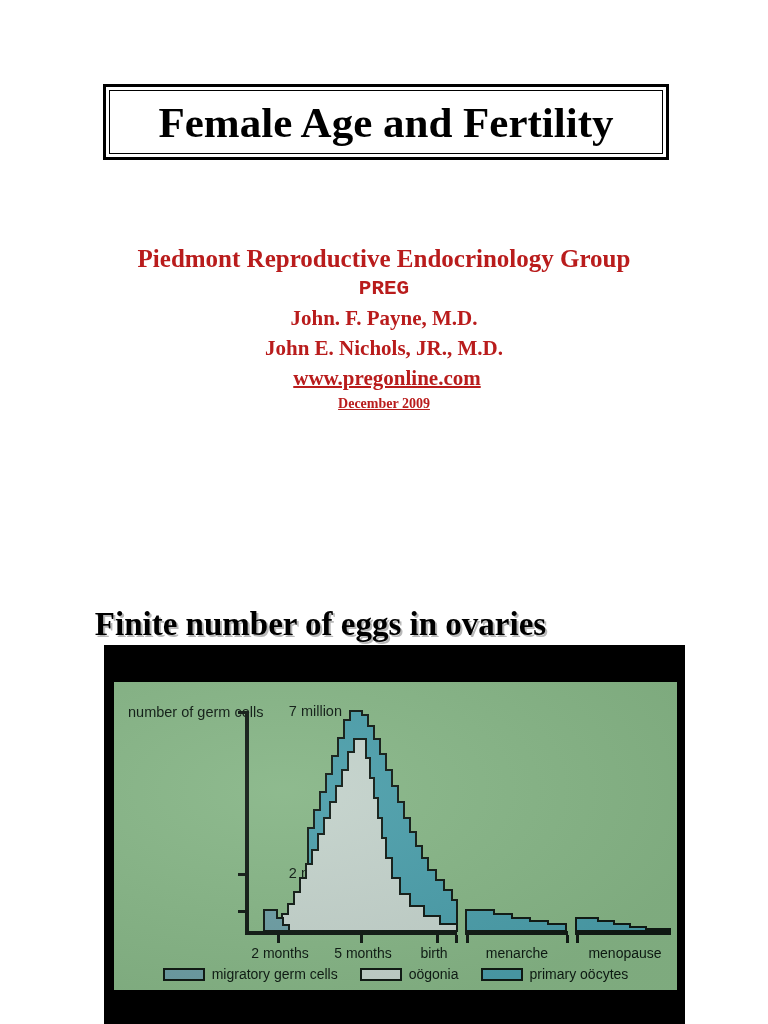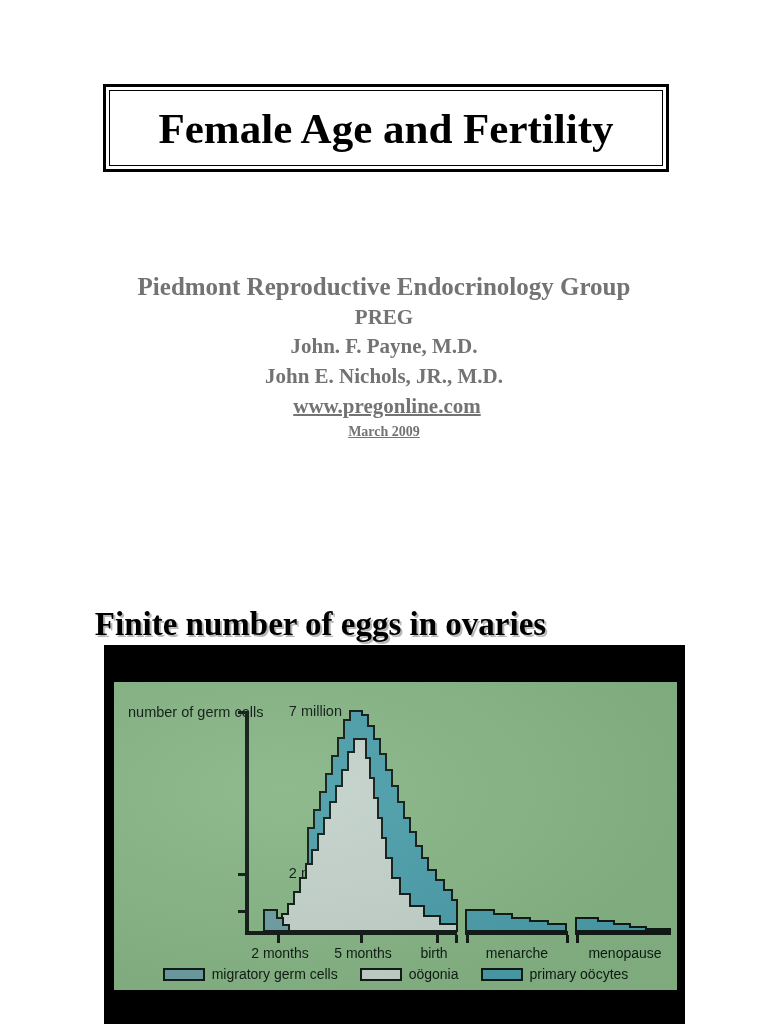--- a/index.html
+++ b/index.html
@@ -14,21 +14,21 @@
     overflow: hidden;
     font-family: "Liberation Serif", "DejaVu Serif", serif;
   }
 
   
   .title-box {
     position: absolute;
     left: 103px;
     top: 84px;
     width: 566px;
-    height: 88px;
+    height: 76px;
     border: 3px solid #000000;
     background: #ffffff;
     box-sizing: border-box;
   }
   .title-box-inner {
     position: absolute;
     left: 3px;
     top: 3px;
     right: 3px;
     bottom: 3px;
@@ -48,32 +48,31 @@
     letter-spacing: 0px;
   }
 
   
   .byline {
     position: absolute;
     left: 0;
     top: 243px;
     width: 768px;
     text-align: center;
-    color: #737373;
-    margin-top: 28px;
+    color: #b91c1c;
   }
   .byline .org {
     font-family: "Liberation Serif", "DejaVu Serif", serif;
     font-weight: bold;
     font-size: 25px;
     line-height: 32px;
     white-space: nowrap;
   }
   .byline .acronym {
-    font-family: Liberation Serif, serif;
+    font-family: Liberation Mono, monospace;
     font-weight: bold;
     font-size: 21px;
     line-height: 28px;
   }
   .byline .person {
     font-family: "Liberation Serif", "DejaVu Serif", serif;
     font-weight: bold;
     font-size: 21px;
     line-height: 30px;
   }
@@ -266,21 +265,21 @@
     <div class="title-text">Female Age and Fertility</div>
   </div>
 </div>
 
 <div class="byline">
   <div class="org">Piedmont Reproductive Endocrinology Group</div>
   <div class="acronym">PREG</div>
   <div class="person">John. F. Payne, M.D.</div>
   <div class="person">John E. Nichols, JR., M.D.</div>
   <div class="weblink">www.pregonline.com</div>
-  <div class="dateline">March 2009</div>
+  <div class="dateline">December 2009</div>
 </div>
 
 <div class="fig-heading">Finite number of eggs in ovaries</div>
 
 <div class="slide-photo">
   <div class="slide-green">
     <div class="chart">
 
       <div class="axis-title">number of germ cells</div>
 

